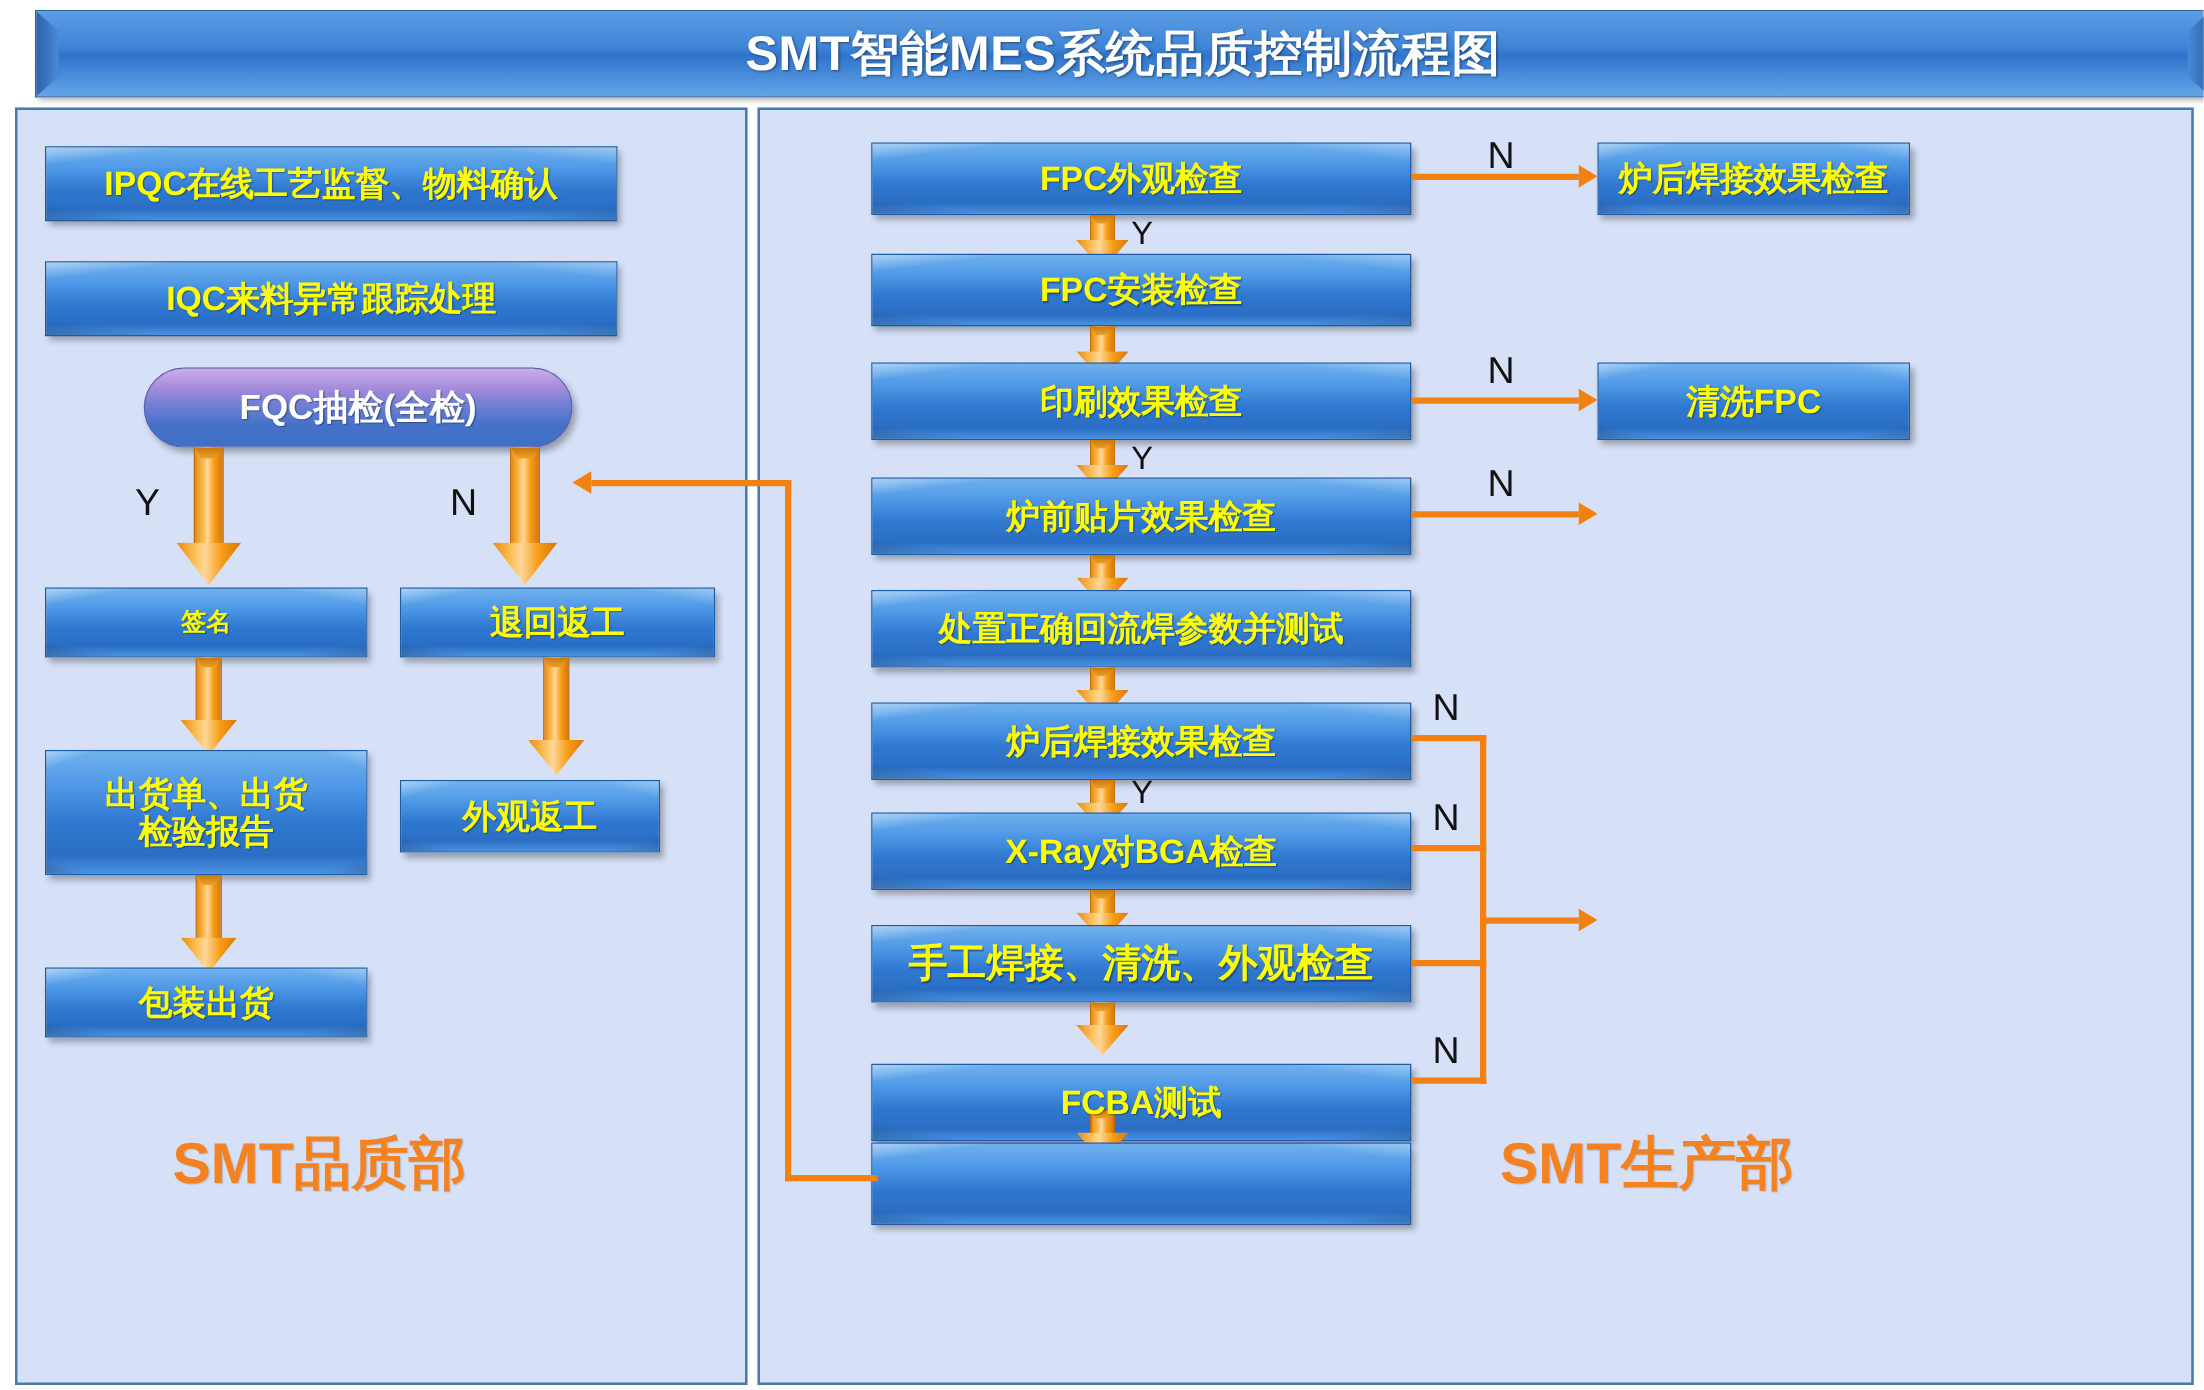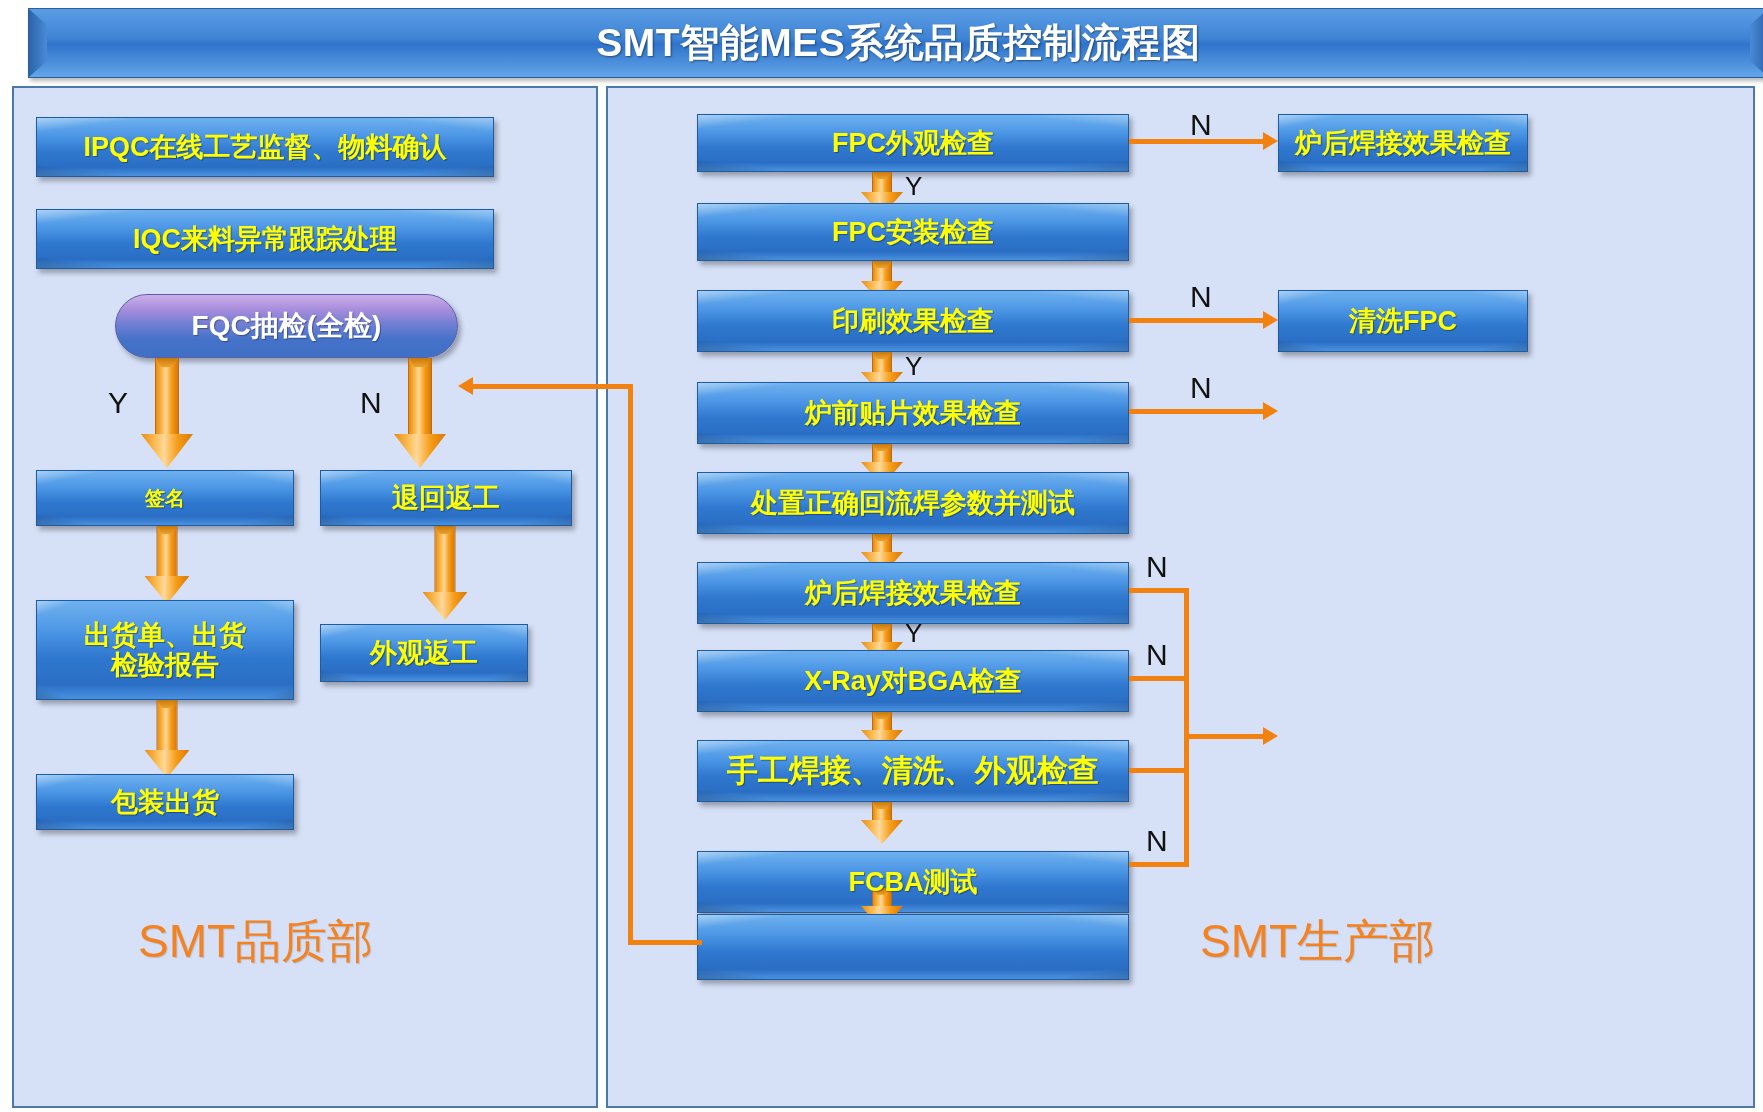--- a/index.html
+++ b/index.html
@@ -103,22 +103,22 @@
     position:absolute;width:0;height:0;
     border-top:9px solid transparent;border-bottom:9px solid transparent;
     border-right:15px solid #f28110;
   }
 
   
   .yn{position:absolute;color:#111111;font-size:30px;font-weight:normal;
       font-family:"Liberation Sans","DejaVu Sans",sans-serif;line-height:1;}
 
   
-  .dept{position:absolute;color:#f58220;font-size:46px;font-weight:normal;
-        text-shadow:1px 1px 1px rgba(0,0,0,.15);white-space:nowrap;margin-top:11px;}
+  .dept{position:absolute;color:#f58220;font-size:46px;font-weight:bold;
+        text-shadow:1px 1px 1px rgba(0,0,0,.15);white-space:nowrap;}
 </style>
 </head>
 <body>
 
 <div id="root">
 
   <div class="title-banner">
     <div class="title-text">SMT智能MES系统品质控制流程图</div>
   </div>
 

